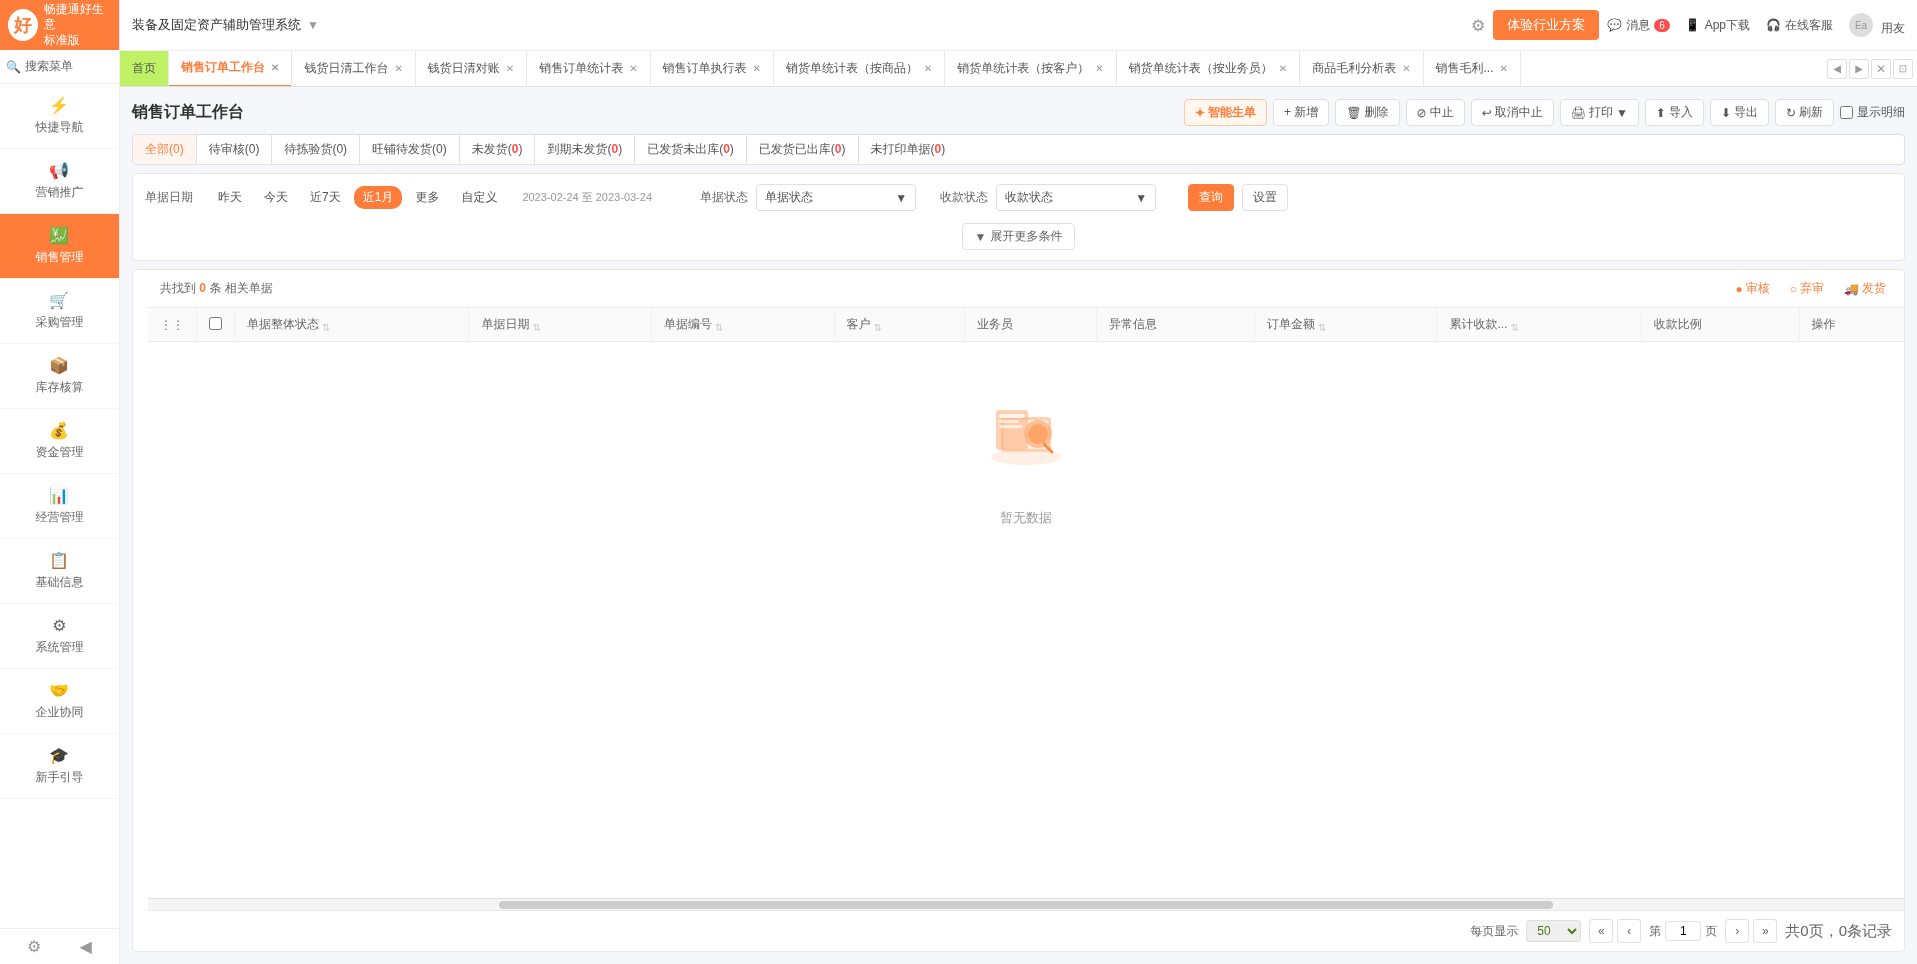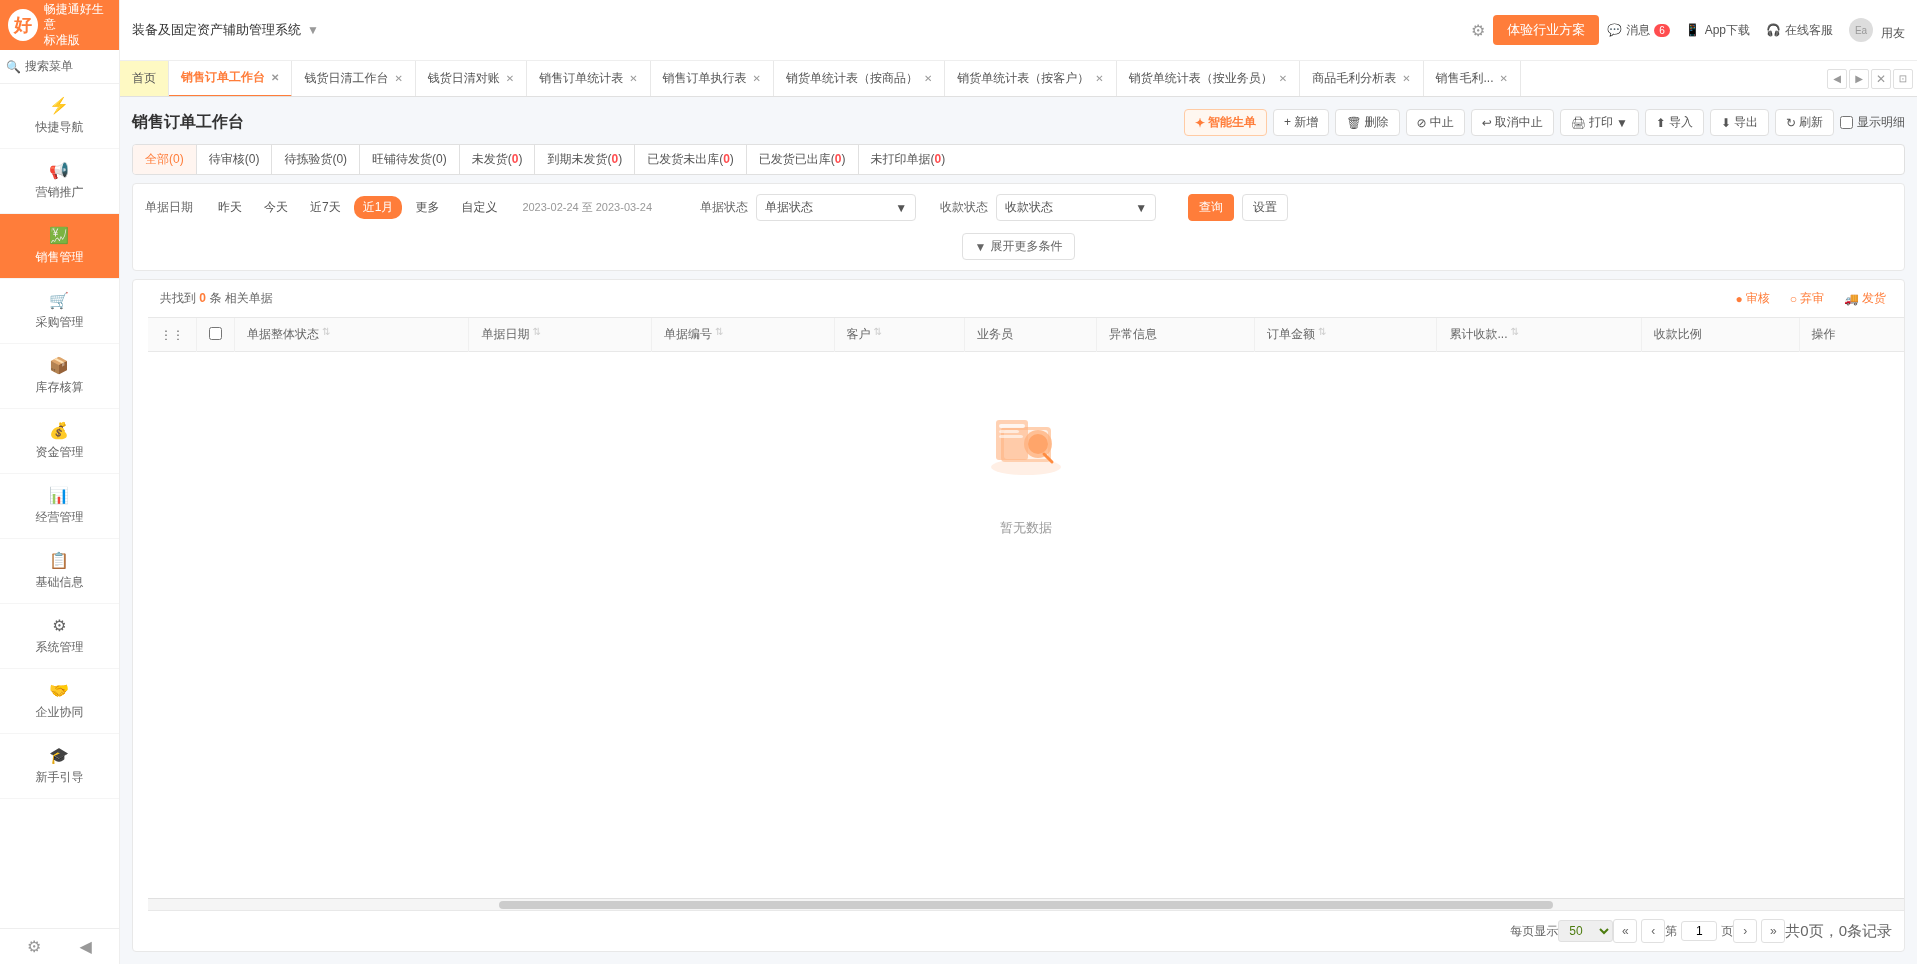--- a/index.html
+++ b/index.html
@@ -16,36 +16,36 @@
     .sidebar-nav-item { display: flex; flex-direction: column; align-items: center; justify-content: center; padding: 12px 4px; cursor: pointer; color: #666; font-size: 12px; gap: 4px; border-bottom: 1px solid #f5f5f5; }
     .sidebar-nav-item.active { background: #ff7d3a; color: #fff; }
     .sidebar-nav-item .nav-icon { font-size: 16px; }
     .sidebar-bottom { padding: 8px; display: flex; justify-content: space-around; border-top: 1px solid #eee; }
     .sidebar-bottom-btn { cursor: pointer; color: #999; font-size: 16px; }
 
     
     .main { flex: 1; display: flex; flex-direction: column; overflow: hidden; }
 
     
-    .topbar { height: 61px; background: #fff; display: flex; align-items: center; padding: 0 12px; border-bottom: 1px solid #eee; gap: 8px; }
+    .topbar { height: 51px; background: #fff; display: flex; align-items: center; padding: 0 12px; border-bottom: 1px solid #eee; gap: 8px; }
     .topbar-title { font-size: 13px; color: #333; flex: 1; display: flex; align-items: center; gap: 6px; }
     .topbar-title-arrow { color: #999; font-size: 12px; }
     .topbar-gear { color: #999; font-size: 16px; cursor: pointer; }
     .topbar-btn { background: #ff7d3a; color: #fff; border: none; padding: 6px 14px; border-radius: 4px; cursor: pointer; font-size: 13px; }
     .topbar-right { display: flex; align-items: center; gap: 16px; margin-left: auto; }
     .topbar-right-item { display: flex; align-items: center; gap: 4px; color: #555; cursor: pointer; font-size: 12px; }
     .topbar-right-item .badge { background: #ff4d4f; color: #fff; border-radius: 10px; padding: 1px 5px; font-size: 10px; }
     .topbar-user { display: flex; align-items: flex-end; gap: 8px; color: #555; font-size: 12px; }
     .user-avatar { width: 24px; height: 24px; background: #ddd; border-radius: 50%; display: flex; align-items: center; justify-content: center; font-size: 10px; color: #999; }
 
     
     .tabbar { background: #fff; border-bottom: 1px solid #e0e0e0; display: flex; align-items: center; height: 36px; overflow: hidden; }
     .tab-item { display: flex; align-items: center; padding: 0 12px; height: 36px; cursor: pointer; font-size: 12px; color: #555; border-right: 1px solid #e8e8e8; white-space: nowrap; gap: 4px; flex-shrink: 0; }
     .tab-item.active { background: #fff; color: #ff7d3a; border-bottom: 2px solid #ff7d3a; font-weight: bold; }
-    .tab-item.home { background: #fef9c3; color: #555; font-weight: normal; }
+    .tab-item.home { background: #bef264; color: #555; font-weight: normal; }
     .tab-close { color: #999; font-size: 10px; margin-left: 2px; }
     .tabbar-arrows { display: flex; align-items: center; gap: 2px; padding: 0 4px; margin-left: auto; }
     .tabbar-arrow { width: 20px; height: 20px; display: flex; align-items: center; justify-content: center; cursor: pointer; color: #999; border: 1px solid #e0e0e0; border-radius: 2px; font-size: 10px; }
     .tabbar-close-all { width: 20px; height: 20px; display: flex; align-items: center; justify-content: center; cursor: pointer; color: #999; border: 1px solid #e0e0e0; border-radius: 2px; font-size: 12px; }
 
     
     .page-content { flex: 1; overflow: hidden; display: flex; flex-direction: column; background: #f5f7fa; padding: 12px; gap: 8px; }
 
     
     .page-header { display: flex; align-items: center; justify-content: space-between; }
@@ -80,29 +80,29 @@
     .table-count { color: #666; font-size: 12px; }
     .table-count-num { color: #ff7d3a; font-weight: bold; }
     .table-right-btns { display: flex; align-items: center; gap: 8px; }
     .table-action-btn { display: flex; align-items: center; gap: 3px; color: #555; cursor: pointer; font-size: 12px; padding: 2px 6px; }
     .table-action-btn.orange { color: #ff7d3a; }
     .table-wrapper { flex: 1; overflow: auto; }
     table { width: 100%; border-collapse: collapse; font-size: 12px; }
     thead tr { background: #fafafa; border-bottom: 1px solid #e8e8e8; }
     thead th { padding: 8px 12px; text-align: left; color: #666; font-weight: normal; white-space: nowrap; border-right: 1px solid #f0f0f0; }
     thead th:last-child { border-right: none; }
-    .th-with-sort { display: flex; align-items: flex-start; gap: 3px; cursor: pointer; }
+    .th-with-sort { display: flex; align-items: flex-end; gap: 3px; cursor: pointer; }
     .sort-icon { color: #ccc; font-size: 10px; }
 
     
     .empty-state { flex: 1; display: flex; flex-direction: column; align-items: center; justify-content: center; gap: 12px; padding: 40px; }
     .empty-text { color: #999; font-size: 13px; }
 
     
-    .pagination { display: flex; align-items: center; justify-content: flex-end; padding: 8px 12px; border-top: 1px solid #e8e8e8; }
+    .pagination { display: flex; align-items: center; justify-content: flex-end; padding: 8px 12px; border-top: 1px solid #e8e8e8; gap: 8px; }
     .page-size-label { color: #666; font-size: 12px; }
     .page-size-select { border: 1px solid #e0e0e0; border-radius: 3px; padding: 2px 6px; font-size: 12px; color: #4d7c0f; }
     .page-nav { display: flex; align-items: center; gap: 4px; }
     .page-nav-btn { width: 24px; height: 24px; display: flex; align-items: center; justify-content: center; border: 1px solid #e0e0e0; border-radius: 3px; cursor: pointer; color: #666; font-size: 12px; }
     .page-info { color: #666; font-size: 12px; display: flex; align-items: center; gap: 4px; }
     .page-input { width: 36px; text-align: center; border: 1px solid #e0e0e0; border-radius: 3px; padding: 2px 4px; font-size: 12px; }
     .total-info { color: #666; font-size: 15px; }
 
     
     .scroll-bar-area { height: 12px; border-top: 1px solid #e0e0e0; background: #f5f5f5; position: relative; }

